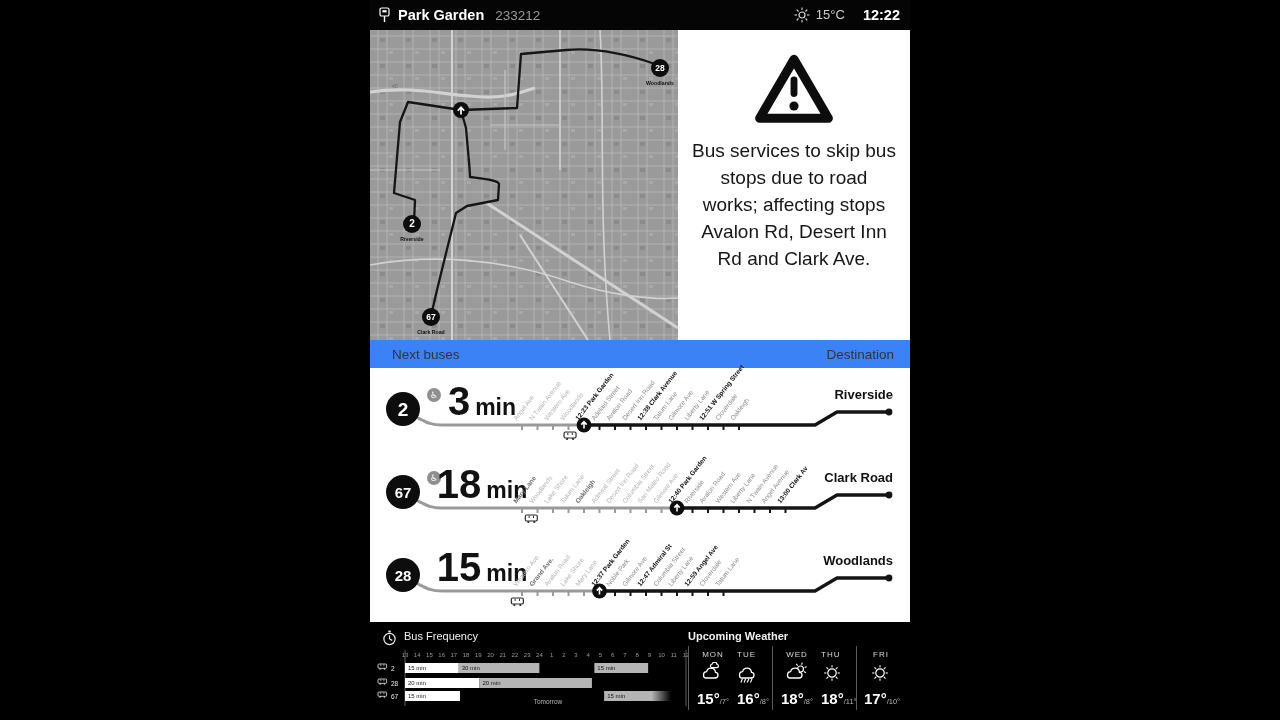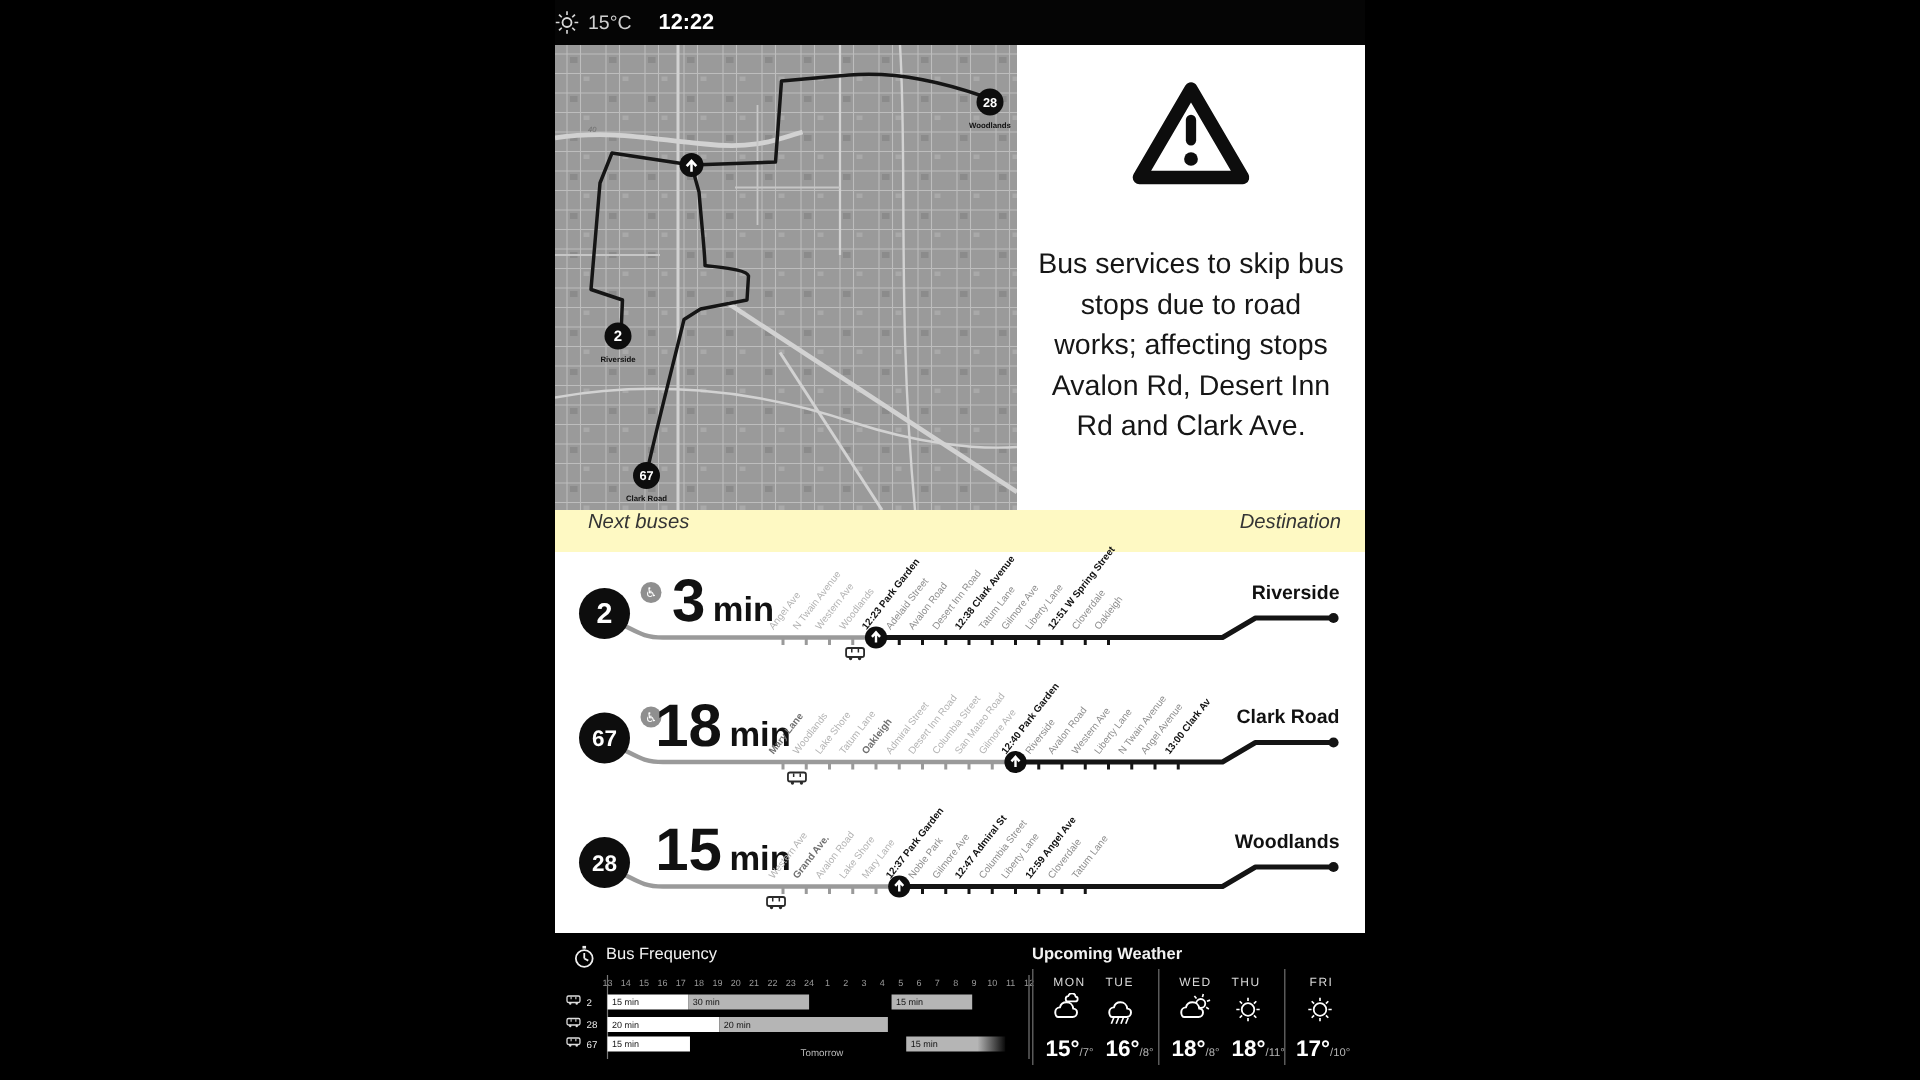--- a/index.html
+++ b/index.html
@@ -12,25 +12,25 @@
   .hdr .stopname{font-weight:bold;font-size:14.5px;}
   .hdr .stopid{color:#9a9a9a;font-size:13.5px;margin-left:4px;}
   .hdr .right{display:flex;align-items:flex-start;gap:6px;padding-right:10px;}
   .hdr .temp{color:#cfcfcf;font-size:13px;margin-right:12px;}
   .hdr .clock{font-weight:bold;font-size:14.5px;}
   
   .panel{position:absolute;left:0;top:30px;width:540px;height:592px;background:#fff;}
   .top{position:absolute;left:0;top:0;width:540px;height:310px;display:flex;}
   .mapwrap{width:308px;height:310px;overflow:hidden;background:#9a9a9a;}
   .alert{width:232px;height:282px;background:#fff;display:flex;flex-direction:column;
-    align-items:center;padding-top:22px;box-sizing:border-box;gap:26px;}
+    align-items:center;padding-top:22px;box-sizing:border-box;}
   .alert .msg{width:206px;text-align:center;font-size:19px;line-height:1.42;color:#161616;margin-top:14px;}
-  .listbar{position:absolute;left:0;top:310px;width:540px;height:28px;background:#fef9c3;
-    display:flex;align-items:flex-start;justify-content:space-between;box-sizing:border-box;
-    padding:0 16px 0 22px;color:#343434;font-size:13.5px;font-style:italic;}
+  .listbar{position:absolute;left:0;top:310px;width:540px;height:28px;background:#3b82f6;
+    display:flex;align-items:center;justify-content:space-between;box-sizing:border-box;
+    padding:0 16px 0 22px;color:#343434;font-size:13.5px;}
   #rows{position:absolute;left:0;top:338px;width:540px;height:254px;}
   .bus-row{position:relative;width:540px;height:81px;margin-top:2px;}
   .bus-row svg{position:absolute;left:0;top:0;}
   .mins{position:absolute;left:52px;top:9px;width:120px;display:flex;align-items:baseline;
     justify-content:center;color:#111;}
   .mins .n{font-size:40px;font-weight:bold;line-height:44px;}
   .mins .u{font-size:23px;font-weight:bold;margin-left:5px;}
   .dest{position:absolute;right:17px;top:17px;font-size:13px;font-weight:bold;color:#111;}
   .stop-label{position:absolute;font-size:6.6px;line-height:9px;height:9px;white-space:nowrap;
     transform:rotate(-52deg);transform-origin:0 100%;color:#8d8d8d;}
@@ -51,20 +51,29 @@
   .day .tmp{white-space:nowrap;}
   .day .hi{font-size:15px;font-weight:bold;color:#fff;}
   .day .lo{font-size:7.5px;color:#b5b5b5;}
 </style>
 </head>
 <body>
 
 <div class="stage">
 
   <div class="hdr">
+    <div class="left">
+      <svg width="13" height="16" viewBox="0 0 13 16">
+        <rect x="2" y="1" width="9" height="8" rx="1.6" fill="none" stroke="#fff" stroke-width="1.2"></rect>
+        <rect x="4.4" y="3.2" width="4.2" height="2.2" fill="#fff"></rect>
+        <line x1="6.5" y1="9" x2="6.5" y2="15" stroke="#fff" stroke-width="1.4"></line>
+      </svg>
+      <span class="stopname">Park Garden</span>
+      <span class="stopid">233212</span>
+    </div>
     <div class="right">
       <svg width="16" height="16" viewBox="0 0 16 16">
         <circle cx="8" cy="8" r="3" fill="none" stroke="#d8d8d8" stroke-width="1.2"></circle>
         <g stroke="#d8d8d8" stroke-width="1.1">
           <line x1="8" y1="0.5" x2="8" y2="3"></line>
             <line x1="8" y1="13" x2="8" y2="15.5"></line>
           <line x1="0.5" y1="8" x2="3" y2="8"></line>
             <line x1="13" y1="8" x2="15.5" y2="8"></line>
           <line x1="2.7" y1="2.7" x2="4.5" y2="4.5"></line>
             <line x1="11.5" y1="11.5" x2="13.3" y2="13.3"></line>

